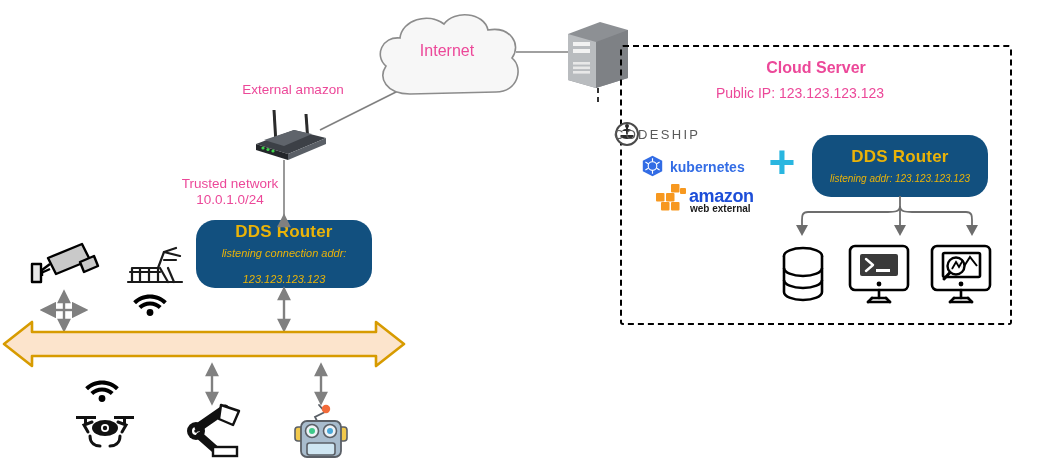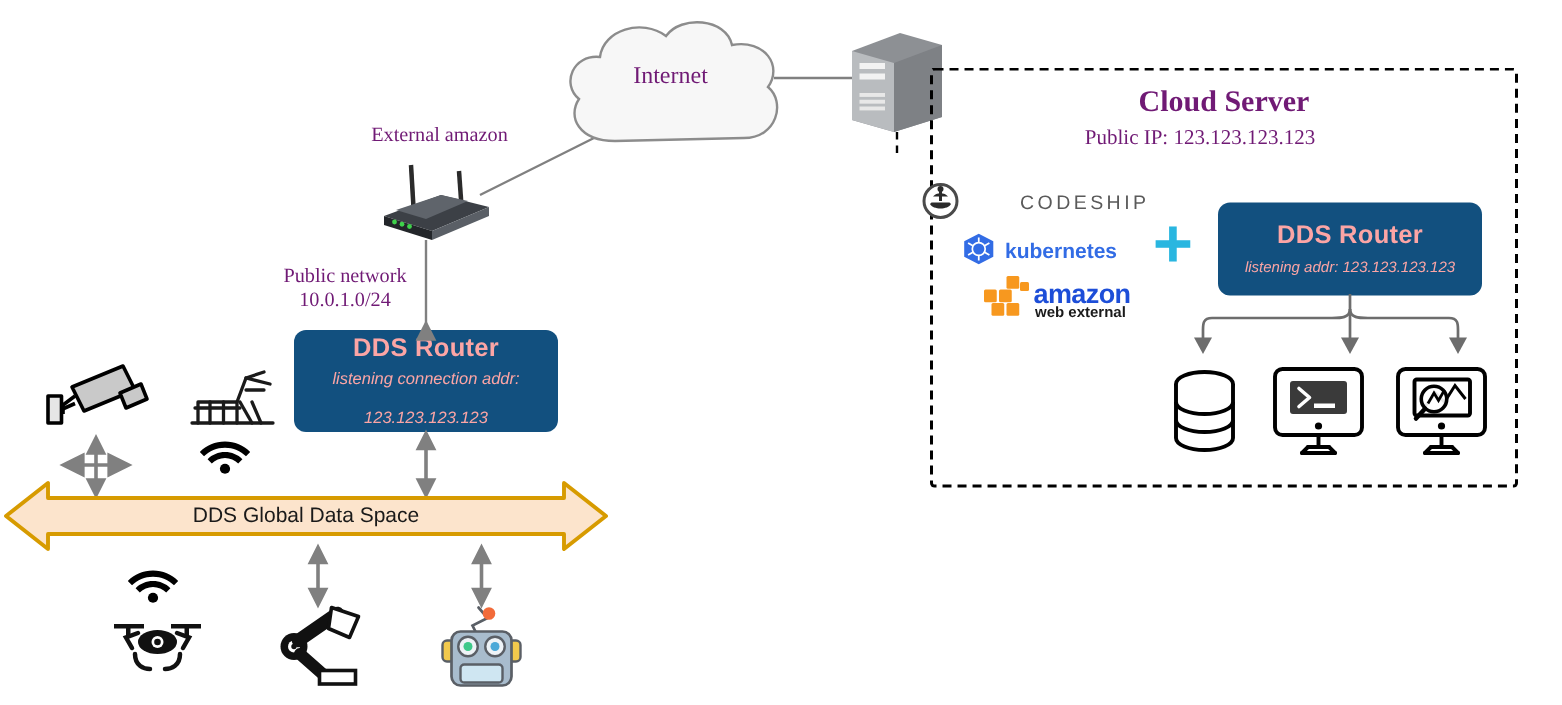--- a/index.html
+++ b/index.html
@@ -1,24 +1,24 @@
 <!DOCTYPE html>
 <html><head>
 <meta charset="utf-8">
 <style>
   html,body{margin:0;padding:0;background:#ffffff;}
   body{width:1041px;height:470px;position:relative;overflow:hidden;
        font-family:"Liberation Sans","DejaVu Sans",sans-serif;color:#000;}
   .abs{position:absolute;}
-  .lbl{position:absolute;font-size:13.5px;color:#701a75;line-height:16px;text-align:center;white-space:pre;font-family:Liberation Serif, serif;}
+  .lbl{position:absolute;font-size:13.5px;color:#ec4899;line-height:16px;text-align:center;white-space:pre;}
 
   
-  .router{position:absolute;background:#12507f;border-radius:8px;
+  .router{position:absolute;background:#12507f;border-radius:19px;
           display:flex;flex-direction:column;align-items:center;justify-content:center;
-          color:#fca5a5;box-sizing:border-box;}
+          color:#eab308;box-sizing:border-box;}
   .router .rt{font-size:17px;font-weight:bold;letter-spacing:.2px;}
   .router .rs{font-size:11px;font-style:italic;line-height:13.5px;text-align:left;margin-top:5px;}
 
   
   .dashbox{position:absolute;border:2px dashed #000;border-radius:3px;box-sizing:border-box;background:transparent;}
 
   
   .gds-wrap{position:absolute;}
   .gds-text{position:absolute;width:100%;text-align:center;font-size:14px;color:#1a1a1a;}
 
@@ -64,21 +64,21 @@
   <polygon points="8,36 40,46 40,52 8,42" fill="#23262a"></polygon>
   <polygon points="40,46 78,30 78,36 40,52" fill="#5a5f66"></polygon>
   <polygon points="16,32 46,22 64,26 36,38" fill="#5f646b"></polygon>
   <circle cx="15" cy="40" r="1.6" fill="#3fd24b"></circle>
   <circle cx="20" cy="41.5" r="1.6" fill="#3fd24b"></circle>
   <circle cx="25" cy="43" r="1.6" fill="#3fd24b"></circle>
 </svg>
 
 <div class="lbl" style="left:208px;top:82px;width:170px;">External amazon</div>
 
-<div class="lbl" style="left:155px;top:176px;width:150px;">Public network</div>
+<div class="lbl" style="left:155px;top:176px;width:150px;">Trusted network</div>
 <div class="lbl" style="left:155px;top:192px;width:150px;">10.0.1.0/24</div>
 
 <div class="router" style="left:196px;top:220px;width:176px;height:68px;">
   <div class="rt">DDS Router</div>
   <div class="rs">listening connection addr:</div>
   <div class="rs" style="margin-top:13px;">123.123.123.123</div>
 </div>
 
 <svg class="abs" style="left:28px;top:240px;width:70px;height:48px;">
   <g stroke="#000" stroke-width="2.4" fill="#c9c9c9" stroke-linejoin="round">
@@ -149,21 +149,20 @@
 
   <g stroke="#808080" stroke-width="2.4" fill="#808080">
     <polygon points="284,216 279,226 289,226"></polygon>
   </g>
 </svg>
 
 <div class="gds-wrap" style="left:2px;top:318px;width:404px;height:52px;">
   <svg style="width:404px;height:52px;">
     <polygon points="2,26 30,4 30,14 374,14 374,4 402,26 374,48 374,38 30,38 30,48" fill="#fce4cc" stroke="#d79b00" stroke-width="2.6" stroke-linejoin="round"></polygon>
   </svg>
-  <div class="gds-text" style="left:0;top:17px;">DDS Global Data Space</div>
 </div>
 
 <svg class="abs" style="left:85px;top:376px;width:34px;height:26px;">
   <g fill="#000">
     <path d="M17,8.5 C11.5,8.5 6.6,10.7 3,14.2 L0.2,11.3 C4.6,7 10.5,4.4 17,4.4 C23.5,4.4 29.4,7 33.8,11.3 L31,14.2 C27.4,10.7 22.5,8.5 17,8.5 Z"></path>
     <path d="M17,15.4 C13.6,15.4 10.5,16.8 8.2,19 L5.4,16.1 C8.4,13.2 12.5,11.4 17,11.4 C21.5,11.4 25.6,13.2 28.6,16.1 L25.8,19 C23.5,16.8 20.4,15.4 17,15.4 Z"></path>
     <circle cx="17" cy="22.5" r="3.4"></circle>
   </g>
 </svg>
 
@@ -205,31 +204,31 @@
     <circle cx="19" cy="28" r="6.5" fill="#eef3f7" stroke="#5a5f66" stroke-width="1.6"></circle>
     <circle cx="19" cy="28" r="3" fill="#3ec98a"></circle>
     <circle cx="37" cy="28" r="6.5" fill="#eef3f7" stroke="#5a5f66" stroke-width="1.6"></circle>
     <circle cx="37" cy="28" r="3" fill="#4aa8d8"></circle>
     <rect x="14" y="40" width="28" height="12" rx="2.5" fill="#cfe6f2" stroke="#5a5f66" stroke-width="1.6"></rect>
   </g>
 </svg>
 
 <div class="dashbox" style="left:620px;top:45px;width:392px;height:280px;"></div>
 
-<div class="lbl" style="left:620px;top:60px;width:392px;font-size:20px;font-weight:bold;">Cloud Server</div>
+<div class="lbl" style="left:620px;top:60px;width:392px;font-size:16px;font-weight:bold;">Cloud Server</div>
 <div class="lbl" style="left:620px;top:85px;width:360px;font-size:14px;">Public IP: 123.123.123.123</div>
 
 <svg class="abs" style="left:615px;top:122px;width:24px;height:24px;">
   <circle cx="12" cy="12" r="11" fill="#fff" stroke="#4a4a4a" stroke-width="2"></circle>
   <path d="M5,14 C7,18 17,18 19,14 L18,13 L6,13 Z" fill="#2b2b2b"></path>
   <rect x="11" y="4" width="2" height="8" fill="#2b2b2b"></rect>
   <path d="M7,9 C9,6 15,6 17,9 Z" fill="#2b2b2b"></path>
   <circle cx="12" cy="4" r="2" fill="#2b2b2b"></circle>
 </svg>
-<div class="abs logo-text" style="left:680px;top:127px;font-size:13px;letter-spacing:2.3px;color:#5a5a5a;">CODESHIP</div>
+<div class="abs logo-text" style="left:614px;top:127px;font-size:13px;letter-spacing:2.3px;color:#5a5a5a;">CODESHIP</div>
 
 <svg class="abs" style="left:641px;top:155px;width:23px;height:23px;">
   <polygon points="11.5,0.8 21.2,5.8 21.2,16.2 11.5,21.2 1.8,16.2 1.8,5.8" fill="#326ce5"></polygon>
   <g fill="none" stroke="#fff" stroke-width="1.15">
     <circle cx="11.5" cy="11" r="4.3"></circle>
     <path d="M11.5,3.3 L11.5,6.7 M11.5,15.3 L11.5,18.7 M4.4,7 L7.6,8.9 M15.4,13.1 L18.6,15 M18.6,7 L15.4,8.9 M7.6,13.1 L4.4,15"></path>
   </g>
 </svg>
 <div class="abs logo-text" style="left:670px;top:159px;font-size:14px;font-weight:bold;color:#326ce5;">kubernetes</div>
 

